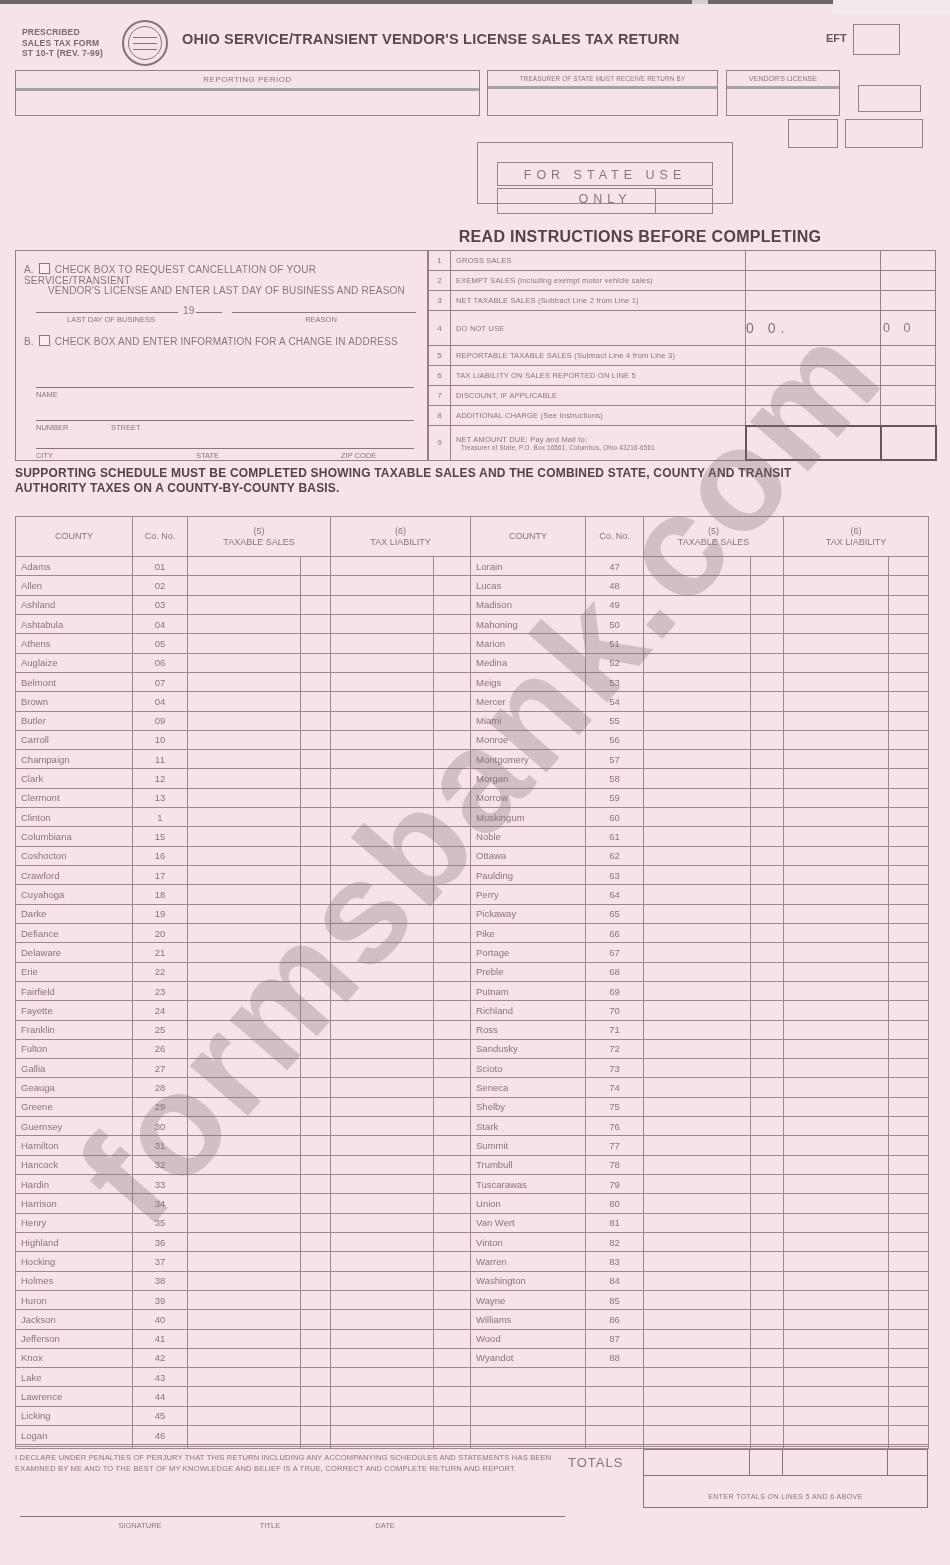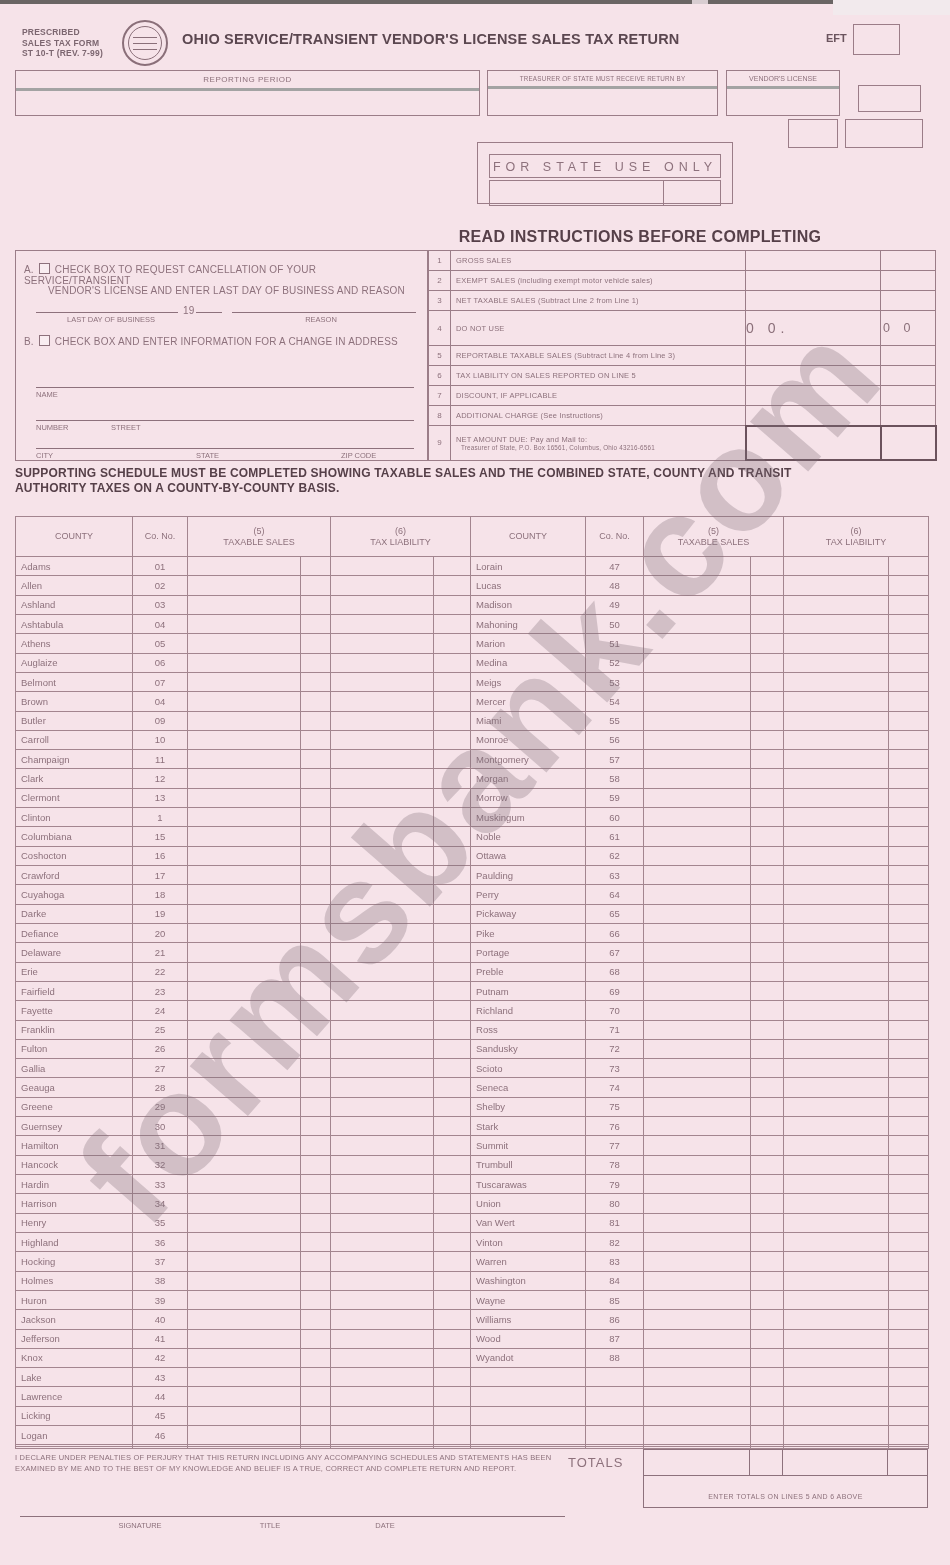--- a/index.html
+++ b/index.html
@@ -24,21 +24,21 @@
   .rp-box{left:15px;top:70px;width:465px;height:46px;}
   .rp-box .tbox-label{height:17px;line-height:17px;font-size:8px;letter-spacing:.5px;}
   .tr-box{left:487px;top:70px;width:231px;height:46px;}
   .tr-box .tbox-label{height:15px;line-height:15px;font-size:6.3px;letter-spacing:.2px;}
   .vl-box{left:726px;top:70px;width:114px;height:46px;}
   .vl-box .tbox-label{height:15px;line-height:15px;font-size:7px;}
   .sb1{left:858px;top:85px;width:63px;height:27px;}
   .sb2{left:788px;top:119px;width:50px;height:29px;}
   .sb3{left:845px;top:119px;width:78px;height:29px;}
   
-  .fsu{left:477px;top:142px;width:256px;height:62px;padding:11px;}
+  .fsu{left:477px;top:142px;width:256px;height:62px;padding:19px;}
   .fsu-label{border:1px solid #9b7d88;height:24px;line-height:24px;text-align:center;
              font-size:12.5px;letter-spacing:5px;color:#8d717c;box-sizing:border-box;}
   .fsu-row{display:flex;margin-top:2px;height:26px;}
   .fsu-c1{flex:1;border:1px solid #9b7d88;}
   .fsu-c2{width:56px;border:1px solid #9b7d88;border-left:none;}
   .read-note{left:430px;top:228px;width:420px;text-align:center;font-size:16px;font-weight:bold;color:#564049;letter-spacing:.3px;}
   
   .left-panel{left:15px;top:250px;width:413px;height:211px;}
   .small-ink{font-size:10px;color:#8d717c;letter-spacing:.2px;}
   .cb{display:inline-block;width:9px;height:9px;border:1px solid #8d717c;margin:0 5px;vertical-align:-1px;background:#f9edf1;}

